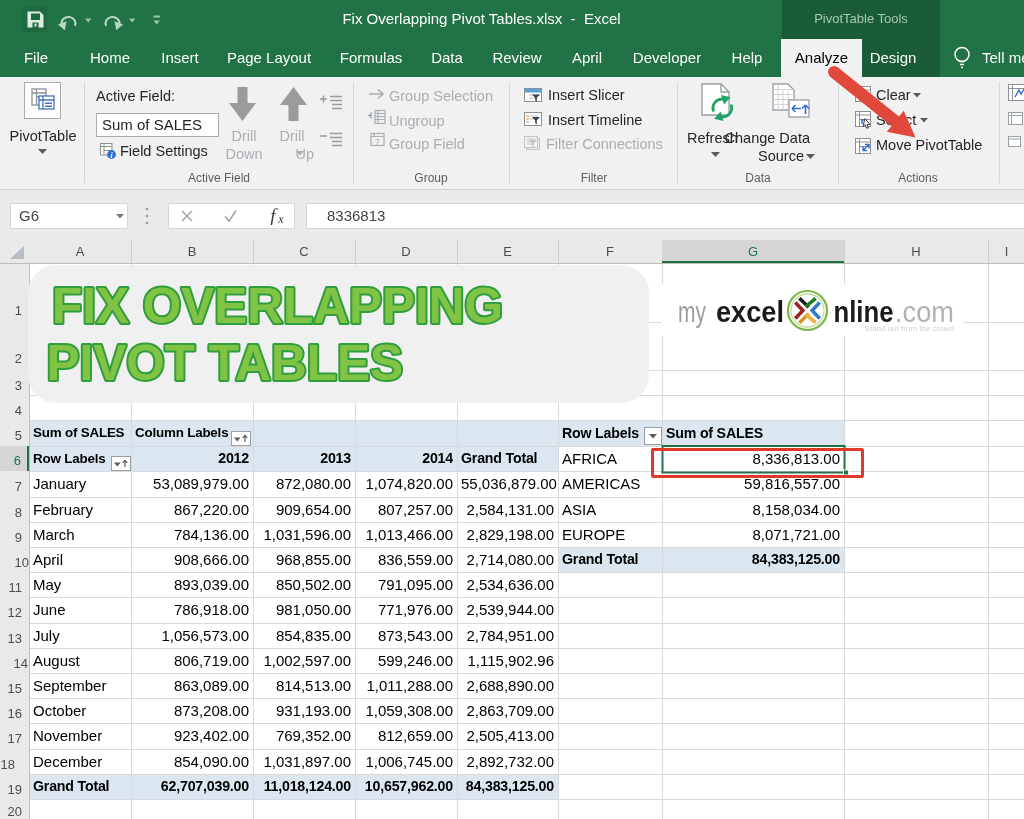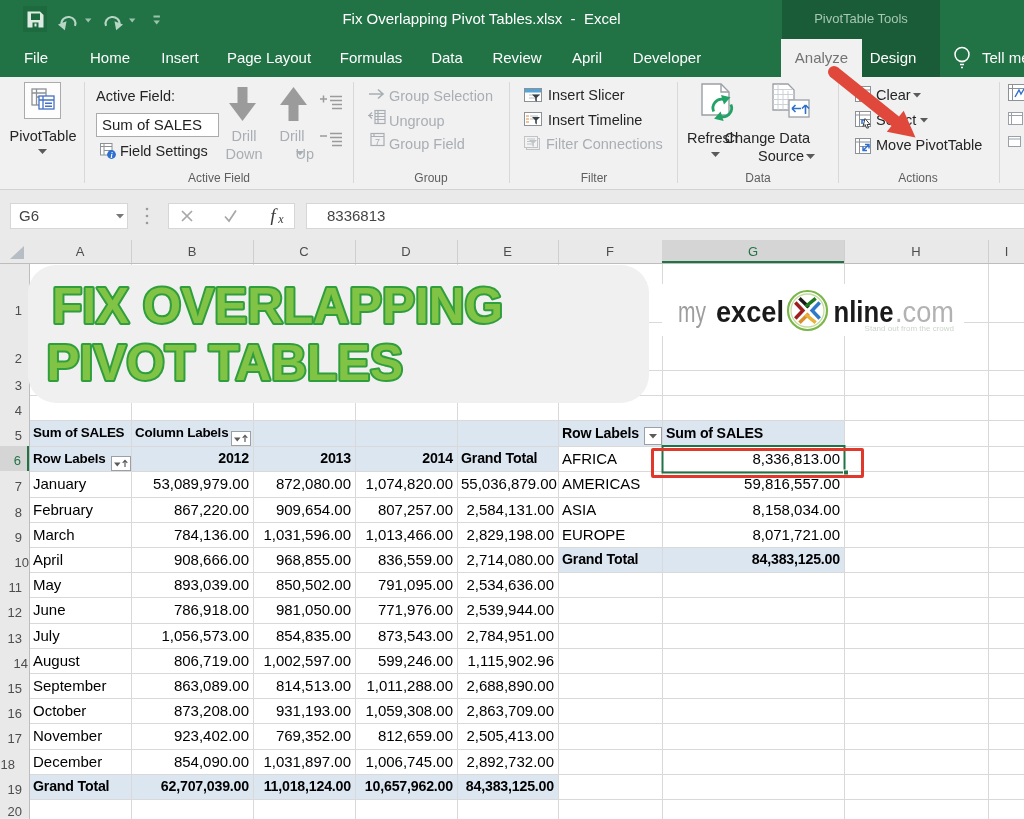--- a/index.html
+++ b/index.html
@@ -5,21 +5,21 @@
 html,body{margin:0;padding:0}
 #page{position:relative;width:1024px;height:819px;overflow:hidden;background:#fff;
   font-family:"Liberation Sans",sans-serif;-webkit-font-smoothing:antialiased}
 .abs{position:absolute}
 #titlebar{position:absolute;left:0;top:0;width:1024px;height:39px;background:#217346}
 #pvtools{position:absolute;left:782px;top:0;width:158px;height:77px;background:#1a5c38}
 #pvtools span{position:absolute;left:0;top:11px;width:158px;text-align:center;font-size:13px;color:#a5c8b3}
 #wtitle{position:absolute;left:0;top:10px;width:963px;text-align:center;font-size:15px;color:#fff}
 #tabrow{position:absolute;left:0;top:39px;width:1024px;height:38px;background:#217346}
 .tab{position:absolute;top:39px;height:38px;line-height:38px;text-align:center;font-size:15px;color:#fdfdfd;white-space:nowrap}
-#tab-analyze{position:absolute;left:781px;top:39px;width:81px;height:38px;background:#f1f1f1;color:#737373;line-height:38px;text-align:center;font-size:15px}
+#tab-analyze{position:absolute;left:781px;top:39px;width:81px;height:38px;background:#f1f1f1;color:#000000;line-height:38px;text-align:center;font-size:15px}
 #ribbon{position:absolute;left:0;top:77px;width:1024px;height:113px;background:#f1f1f1;border-bottom:1px solid #d2d2d2;box-sizing:border-box}
 .vsep{position:absolute;top:82px;height:101px;width:1px;background:#d8d8d8}
 .glabel{position:absolute;top:171px;height:14px;font-size:12px;color:#5e5e5e;text-align:center;white-space:nowrap}
 .rtxt{position:absolute;font-size:14.5px;color:#252525;white-space:nowrap}
 .rdis{position:absolute;font-size:14.5px;color:#a9aeb4;white-space:nowrap}
 #fbar{position:absolute;left:0;top:190px;width:1024px;height:50px;background:#eaeaea}
 #namebox{position:absolute;left:10px;top:203px;width:118px;height:26px;background:#fff;border:1px solid #d6d6d6;box-sizing:border-box;font-size:15px;color:#444;line-height:24px;padding-left:8px}
 #fxpanel{position:absolute;left:168px;top:203px;width:127px;height:26px;background:#fff;border:1px solid #d6d6d6;box-sizing:border-box}
 #finput{position:absolute;left:306px;top:203px;width:718px;height:26px;background:#fff;border:1px solid #d6d6d6;border-right:none;box-sizing:border-box;font-size:15px;color:#444;line-height:24px;padding-left:20px}
 .chead{position:absolute;top:240px;height:23px;line-height:24px;text-align:center;font-size:13px;color:#4d4d4d}
@@ -61,20 +61,21 @@
 </svg>
 <div class="tab" style="left:-24px;width:120px">File</div>
 <div class="tab" style="left:50px;width:120px">Home</div>
 <div class="tab" style="left:120px;width:120px">Insert</div>
 <div class="tab" style="left:209px;width:120px">Page Layout</div>
 <div class="tab" style="left:311px;width:120px">Formulas</div>
 <div class="tab" style="left:387px;width:120px">Data</div>
 <div class="tab" style="left:457px;width:120px">Review</div>
 <div class="tab" style="left:527px;width:120px">April</div>
 <div class="tab" style="left:607px;width:120px">Developer</div>
+<div class="tab" style="left:687px;width:120px">Help</div>
 <div class="tab" style="left:833px;width:120px">Design</div>
 <div id="tab-analyze">Analyze</div>
 <svg class="abs" style="left:950px;top:45px" width="26" height="27" viewBox="0 0 26 27">
 <g stroke="#fff" stroke-width="1.5" fill="none">
 <circle cx="12" cy="9.5" r="7"></circle>
 <path d="M9.5 16.5 h5 M10 19.5 h4 M11 22.5 h2"></path>
 </g>
     </svg>
 <div class="tab" style="left:982px;width:80px;text-align:left">Tell me</div>
 <div id="ribbon"></div>

